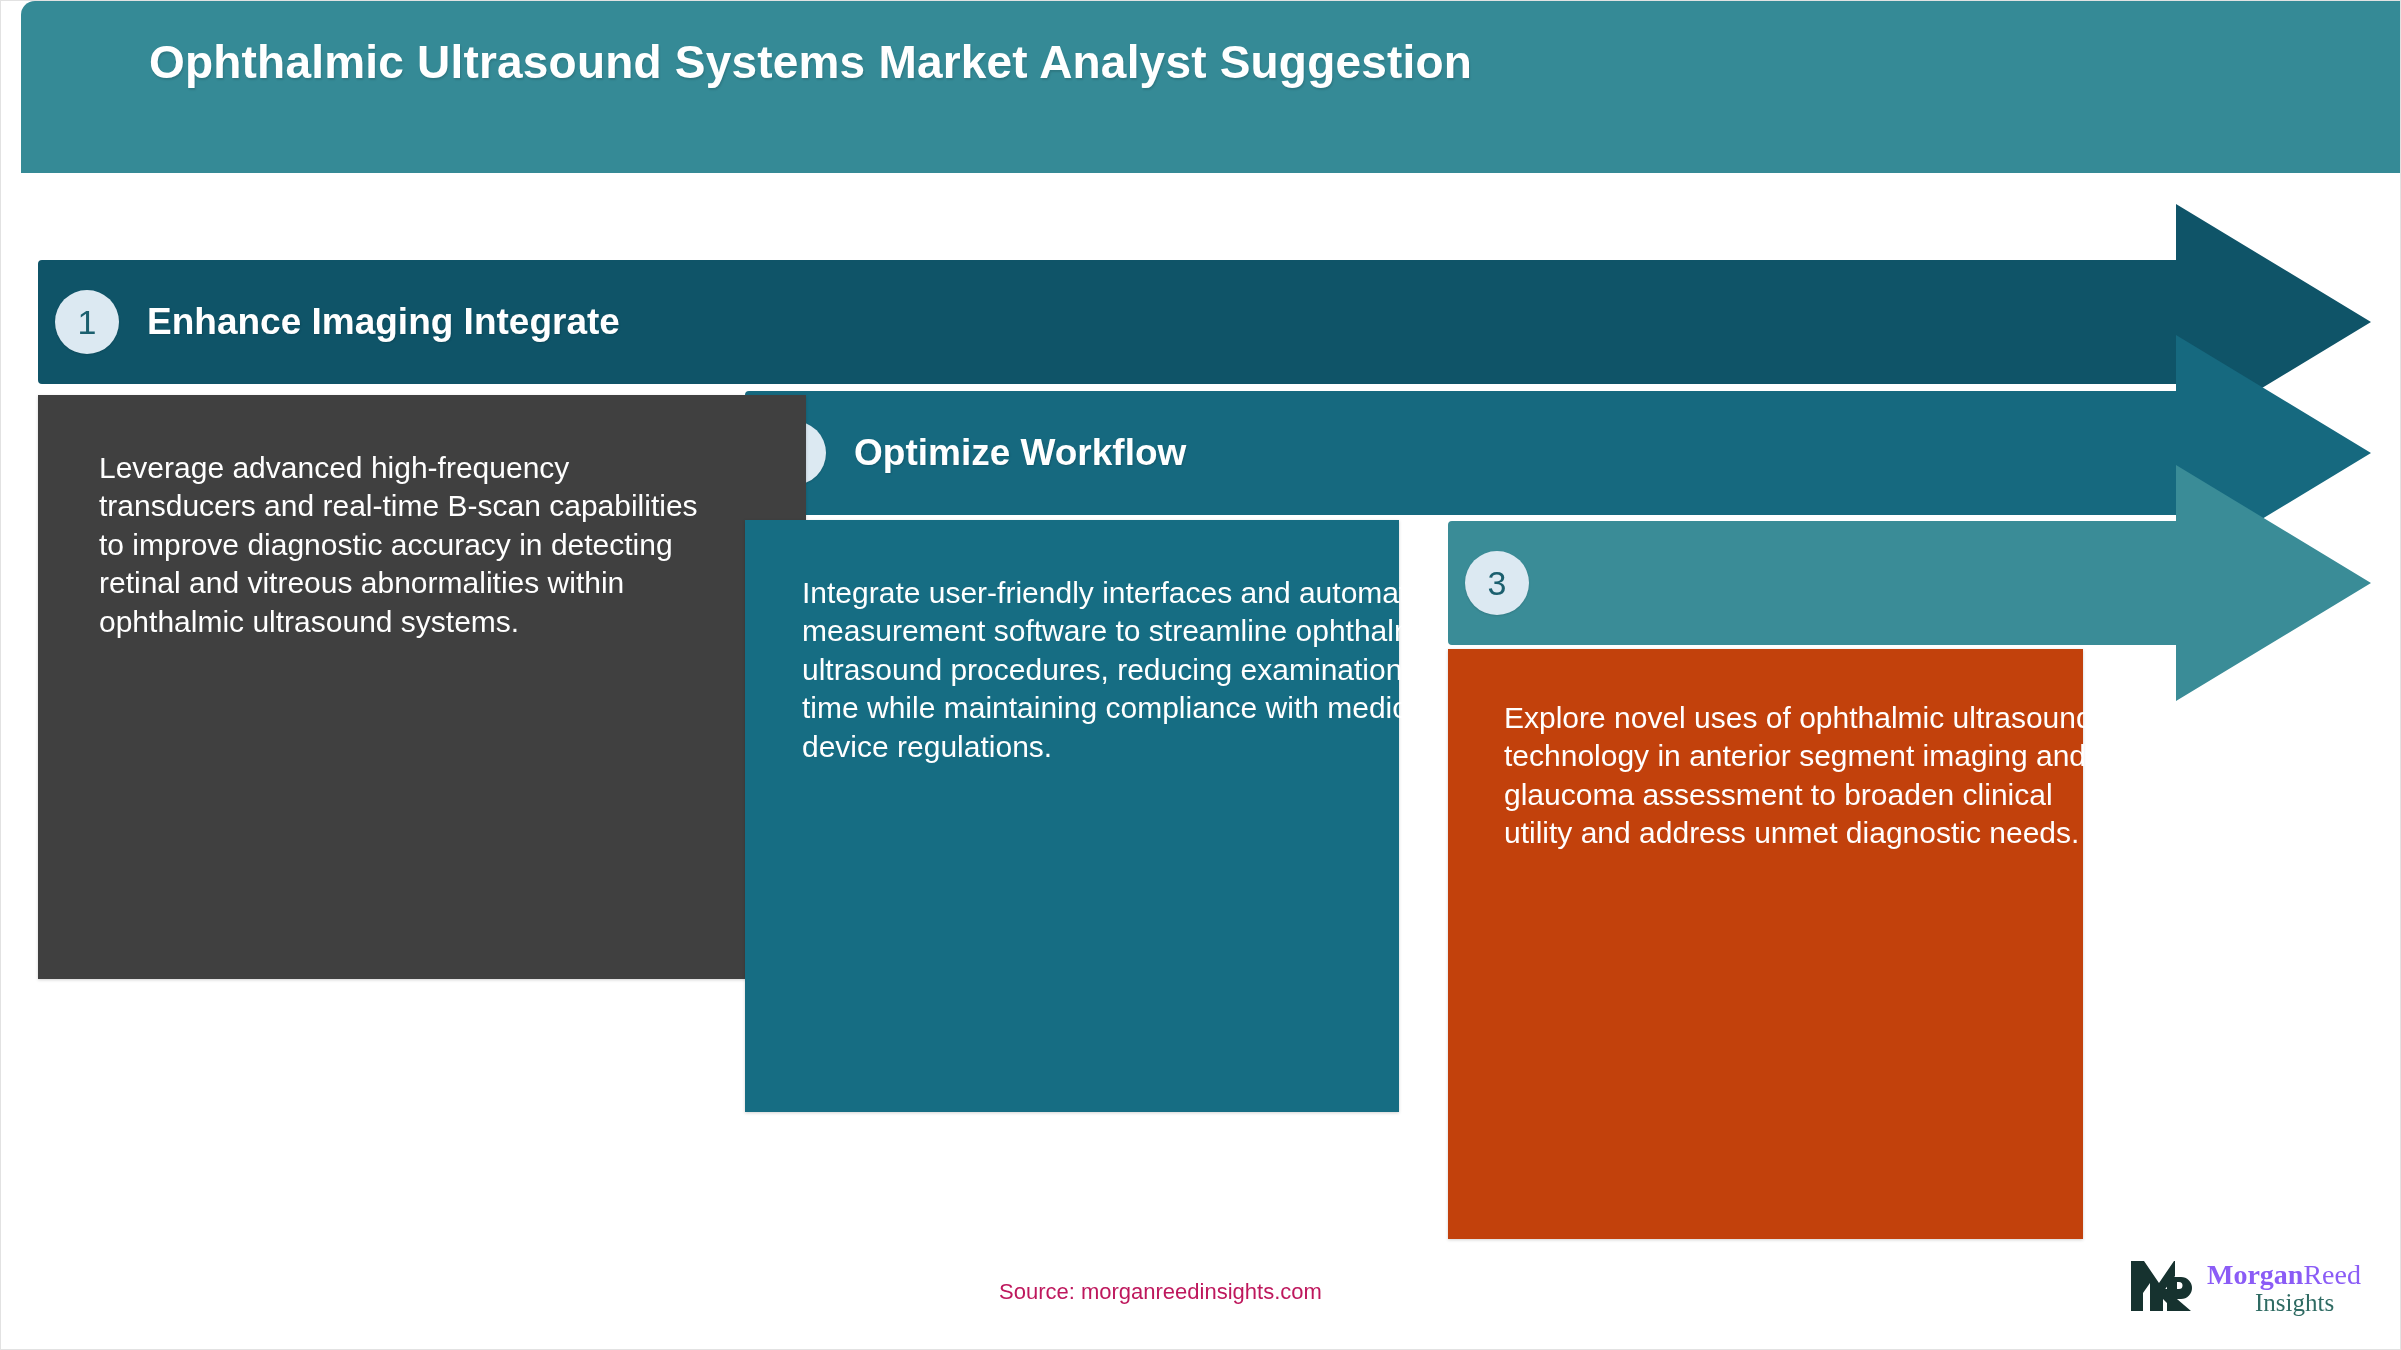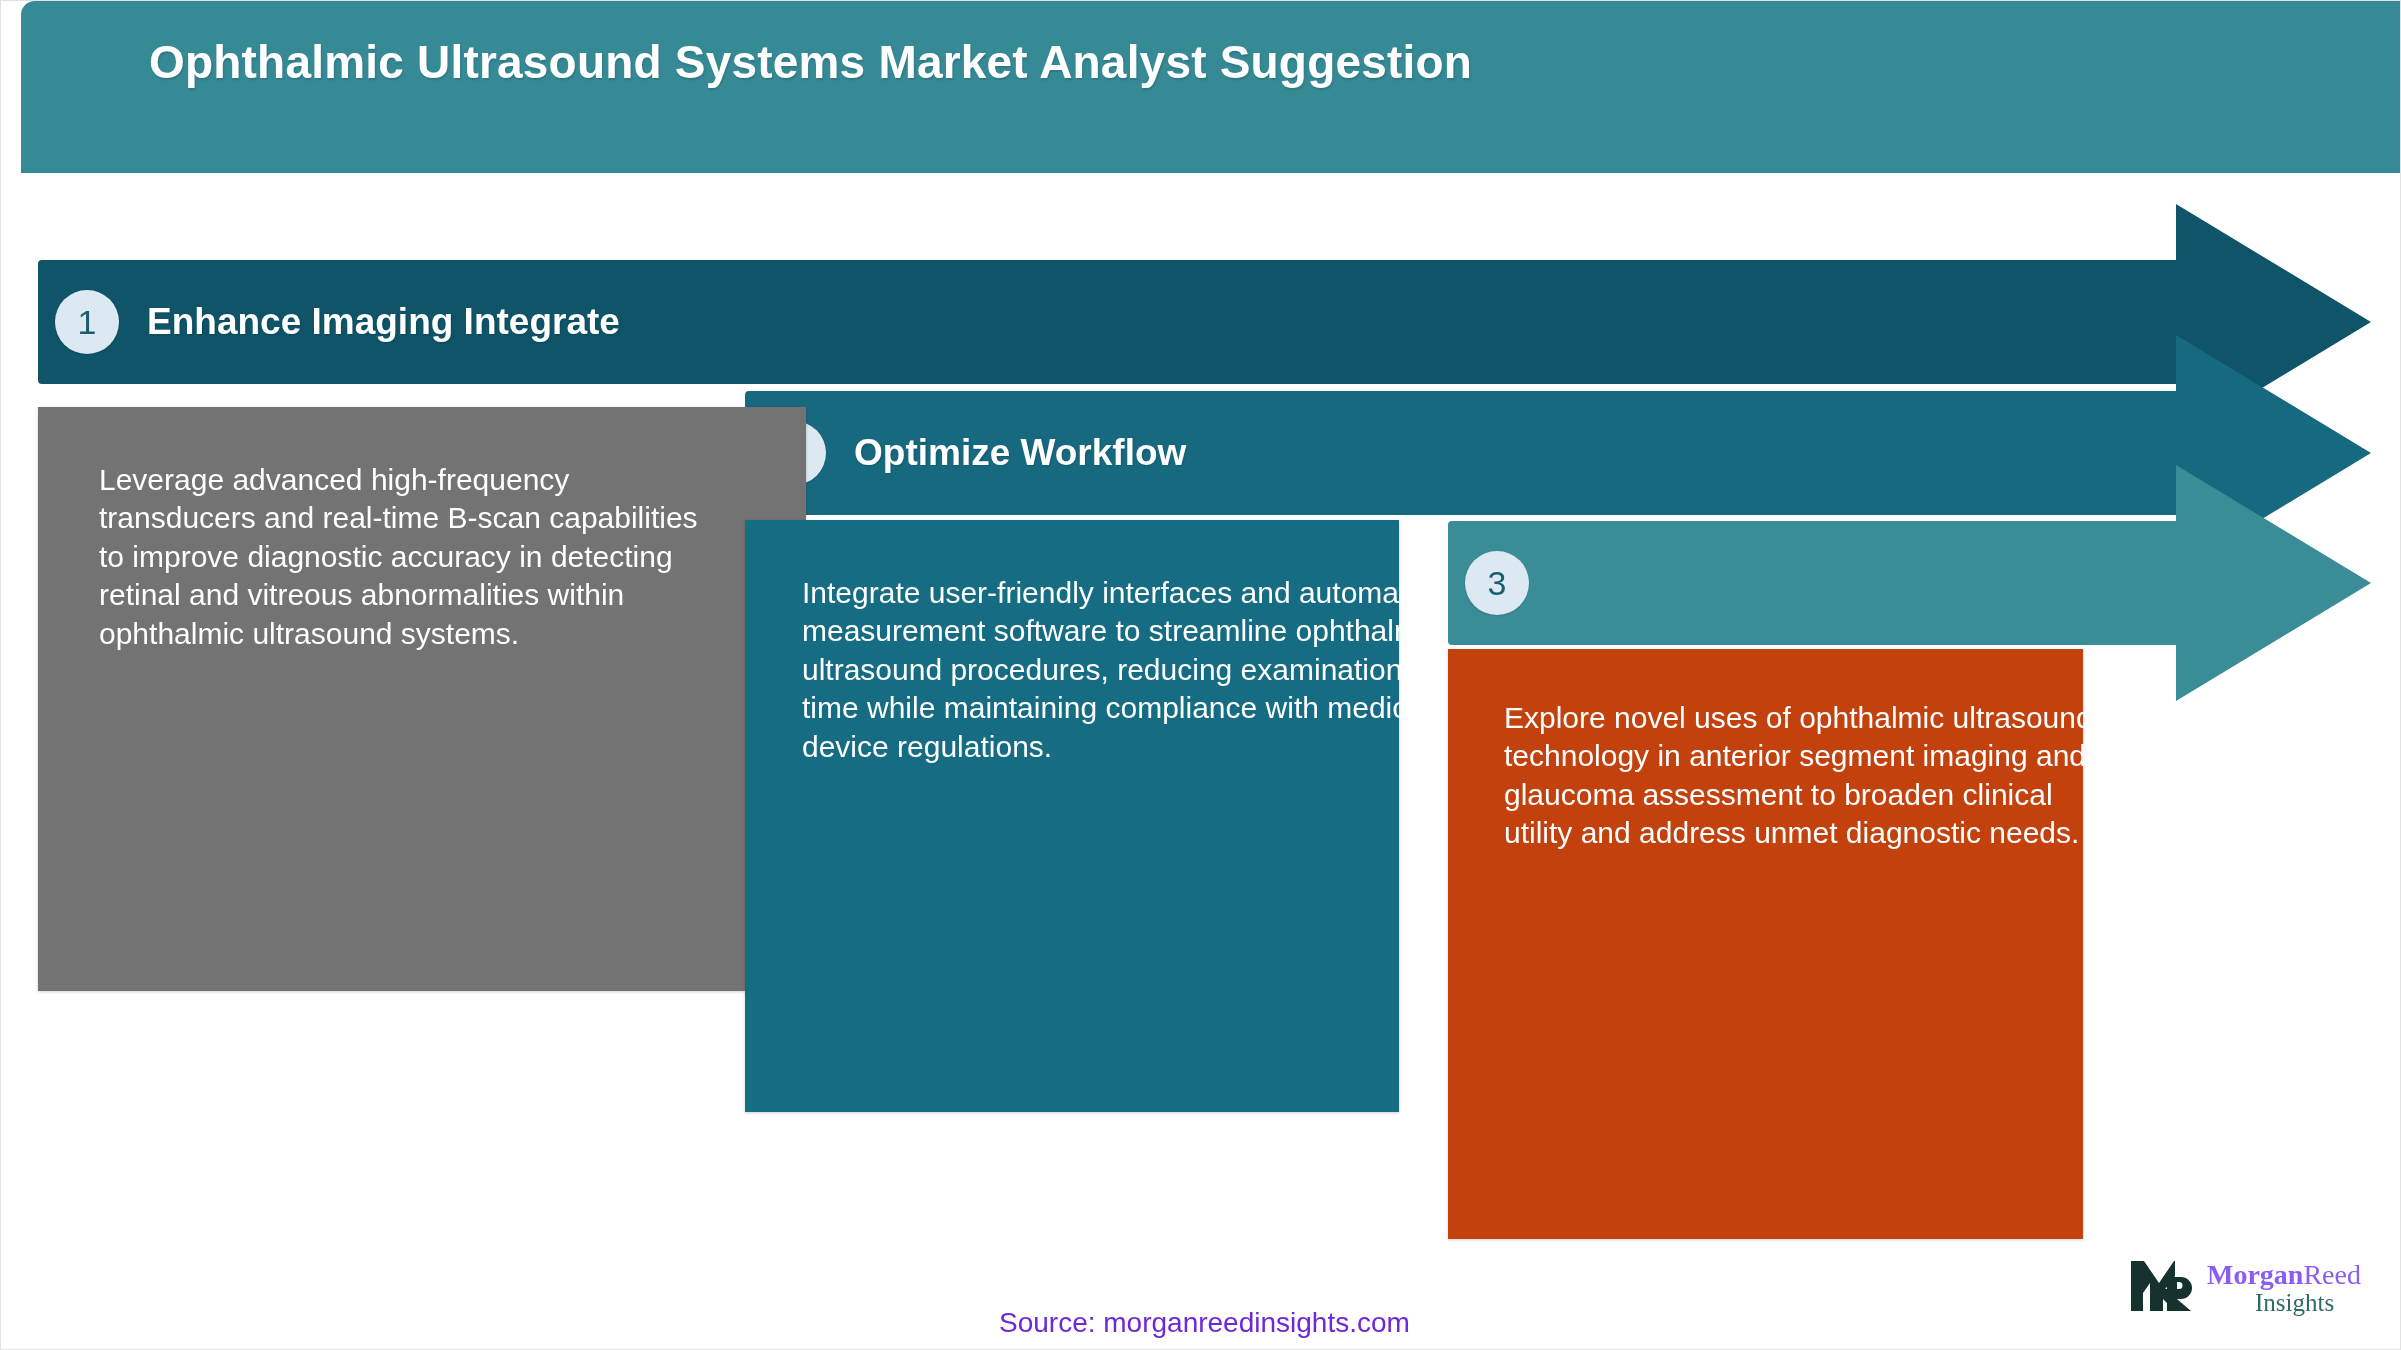--- a/index.html
+++ b/index.html
@@ -95,24 +95,23 @@
     line-height: 1.28;
     color: #ffffff;
     white-space: normal;
   }
 
   
   #source-note {
     position: absolute;
     left: 998px;
     top: 1278px;
-    font-size: 28px;
-    color: #6d28d9;
-    white-space: nowrap;
-    margin-top: 28px;
+    font-size: 22px;
+    color: #be185d;
+    white-space: nowrap;
   }
   #logo {
     position: absolute;
     left: 2128px;
     top: 1258px;
     display: flex;
     align-items: center;
     gap: 10px;
   }
   #logo-mark {
@@ -169,21 +168,21 @@
 
   <div class="arrow-band" style="left:1447px; top:520px; width:923px; height:124px;">
     <svg width="923" height="124" viewBox="0 0 923 124" aria-hidden="true">
       <path d="M0,4 a4,4 0 0 1 4,-4 H728 V-56 L923,62 L728,180 V124 H4 a4,4 0 0 1 -4,-4 Z" fill="#3a8c97"></path>
     </svg>
     <div class="band-label" style="left:17px; top:30px;">
       <div class="step-circle">3</div>
     </div>
   </div>
 
-  <div class="body-box" style="left:37px; top:406px; width:768px; height:584px; background:#737373;">
+  <div class="body-box" style="left:37px; top:394px; width:768px; height:584px; background:#404040;">
     <div class="body-text" style="left:61px; top:54px; width:600px;">Leverage advanced high-frequency transducers and real-time B-scan capabilities to improve diagnostic accuracy in detecting retinal and vitreous abnormalities within ophthalmic ultrasound systems.</div>
   </div>
 
   <div class="body-box" style="left:744px; top:519px; width:654px; height:592px; background:#166d83;">
     <div class="body-text" style="left:57px; top:54px; width:650px;">Integrate user-friendly interfaces and automated measurement software to streamline ophthalmic ultrasound procedures, reducing examination time while maintaining compliance with medical device regulations.</div>
   </div>
 
   <div class="body-box" style="left:1447px; top:648px; width:635px; height:590px; background:#c2410c;">
     <div class="body-text" style="left:56px; top:50px; width:600px;">Explore novel uses of ophthalmic ultrasound technology in anterior segment imaging and glaucoma assessment to broaden clinical utility and address unmet diagnostic needs.</div>
   </div>

